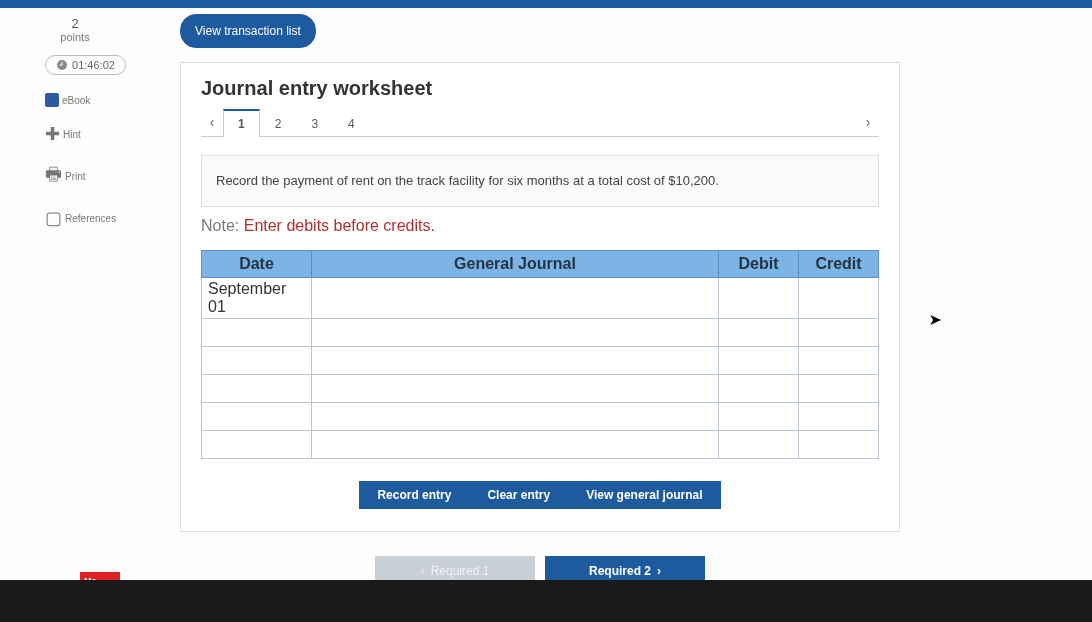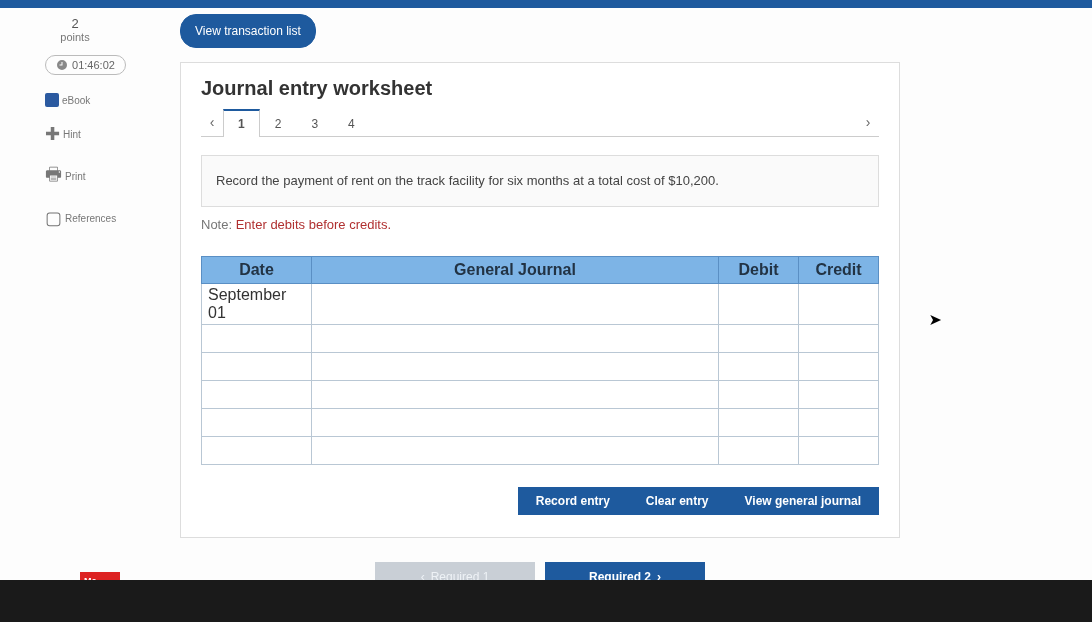--- a/index.html
+++ b/index.html
@@ -94,39 +94,39 @@
   }
   .tab.active {
     border-color: #ccc; background: #fff; font-weight: bold;
     border-top: 2px solid #1e5a9e;
   }
   .instruction-box {
     border: 1px solid #ddd; background: #fafafa;
     padding: 16px 14px; font-size: 13px; color: #444;
     margin: 18px 0 10px 0; line-height: 1.4;
   }
-  .note-line { font-size: 13px; color: #b03030; margin-bottom: 24px; }
+  .note-line { font-size: 16px; color: #b03030; margin-bottom: 15px; }
   .note-line .lbl { color: #777; }
 
   table.journal {
     width: 100%; border-collapse: collapse; font-size: 16px;
   }
   table.journal th {
     background: #7db4e6; color: #234; font-weight: bold;
     border: 1px solid #5a8fc4; padding: 4px 6px; text-align: center;
   }
   table.journal td {
     border: 1px solid #b9c7d4; height: 28px; padding: 2px 6px;
     background: #fff; color: #333;
   }
   table.journal td:first-child { width: 110px; }
   table.journal td:nth-child(3), table.journal td:nth-child(4) { width: 80px; }
 
   .action-row {
-    display: flex; justify-content: flex-end; align-items: center;
+    display: flex; justify-content: center; align-items: center;
     margin-top: 22px;
   }
   .blue-btn {
     background: #1e5a9e; color: #fff; border: none;
     font-size: 12px; font-weight: bold;
     padding: 7px 18px; cursor: pointer;
   }
 
   .req-row {
     display: flex; gap: 10px; justify-content: center;

